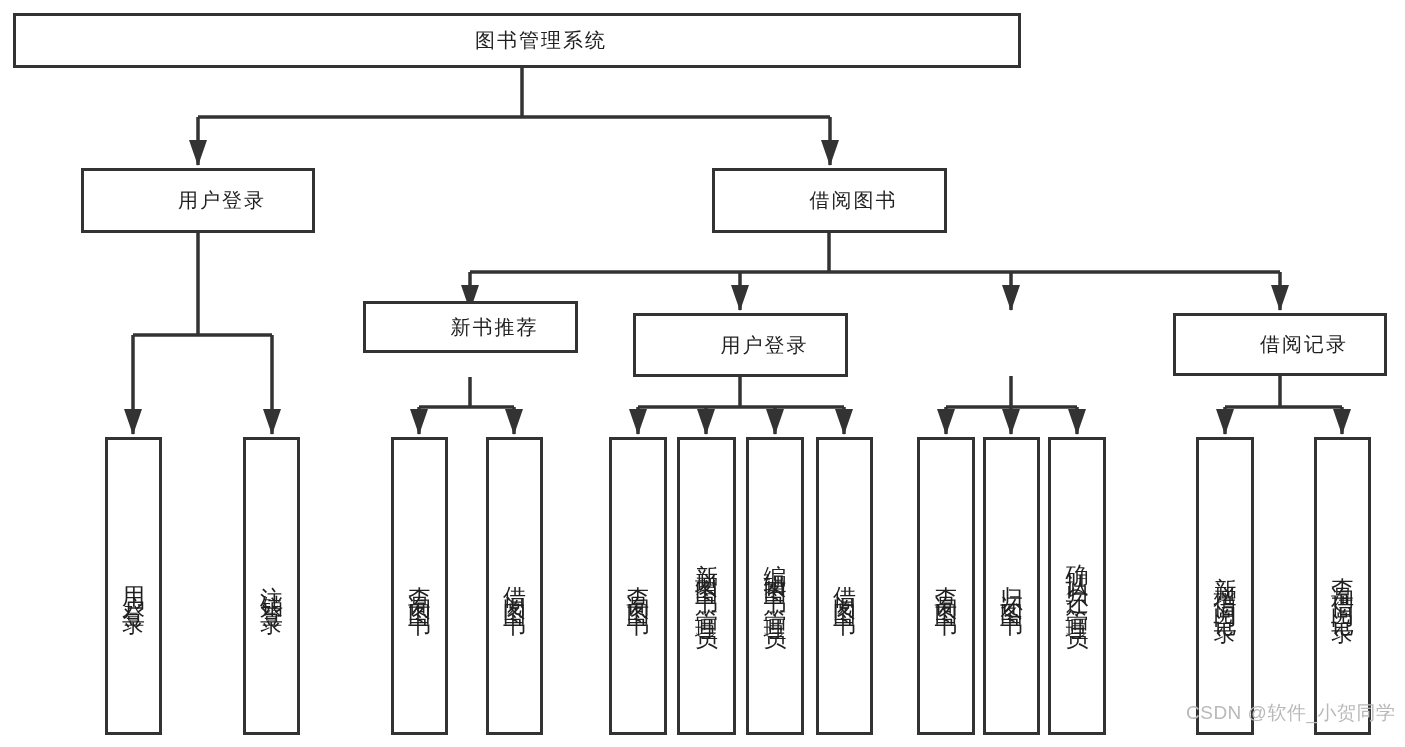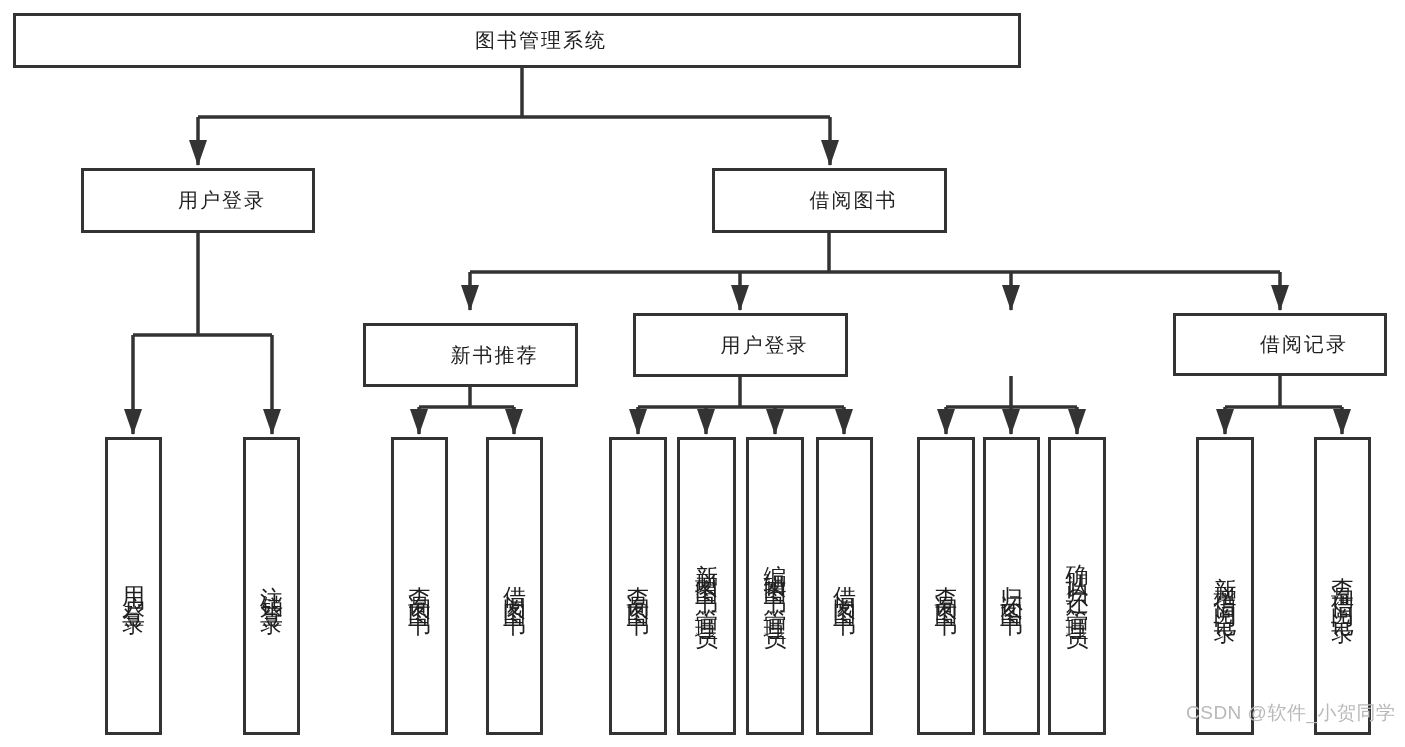--- a/index.html
+++ b/index.html
@@ -136,21 +136,21 @@
       <path d="M1225 407 V434" marker-end="url(#arrowhead)"></path>
       <path d="M1342 407 V434" marker-end="url(#arrowhead)"></path>
     </g>
   </svg>
 
   <div class="box h" style="left:13px;top:13px;width:1008px;height:55px">图书管理系统</div>
 
   <div class="box h" style="left:81px;top:168px;width:234px;height:65px">用户登录</div>
   <div class="box h" style="left:712px;top:168px;width:235px;height:65px">借阅图书</div>
 
-  <div class="box h" style="left:363px;top:323px;width:215px;height:64px">新书推荐</div>
+  <div class="box h" style="left:363px;top:301px;width:215px;height:52px">新书推荐</div>
   <div class="box h" style="left:633px;top:313px;width:215px;height:64px">用户登录</div>
   <div class="box h" style="left:1173px;top:313px;width:214px;height:63px">借阅记录</div>
 
   <div class="box v" style="left:105px;top:437px;width:57px;height:298px">
     <span class="vtext">用户登录</span>
   </div>
   <div class="box v" style="left:243px;top:437px;width:57px;height:298px">
     <span class="vtext">注销登录</span>
   </div>
 

